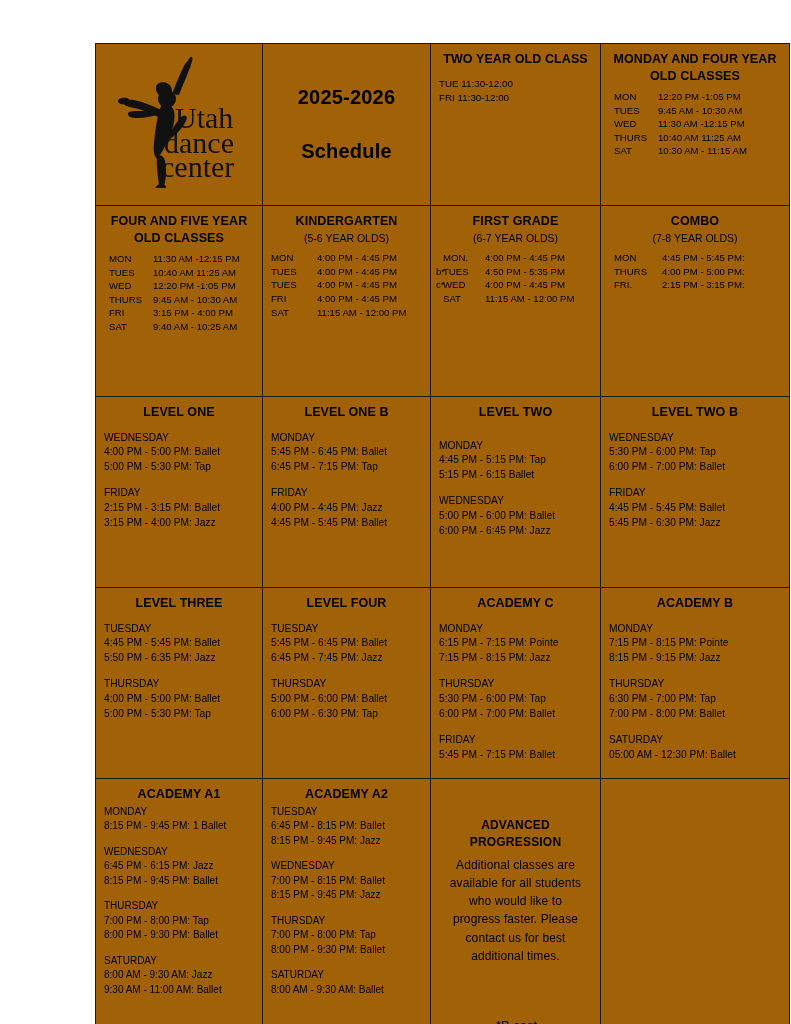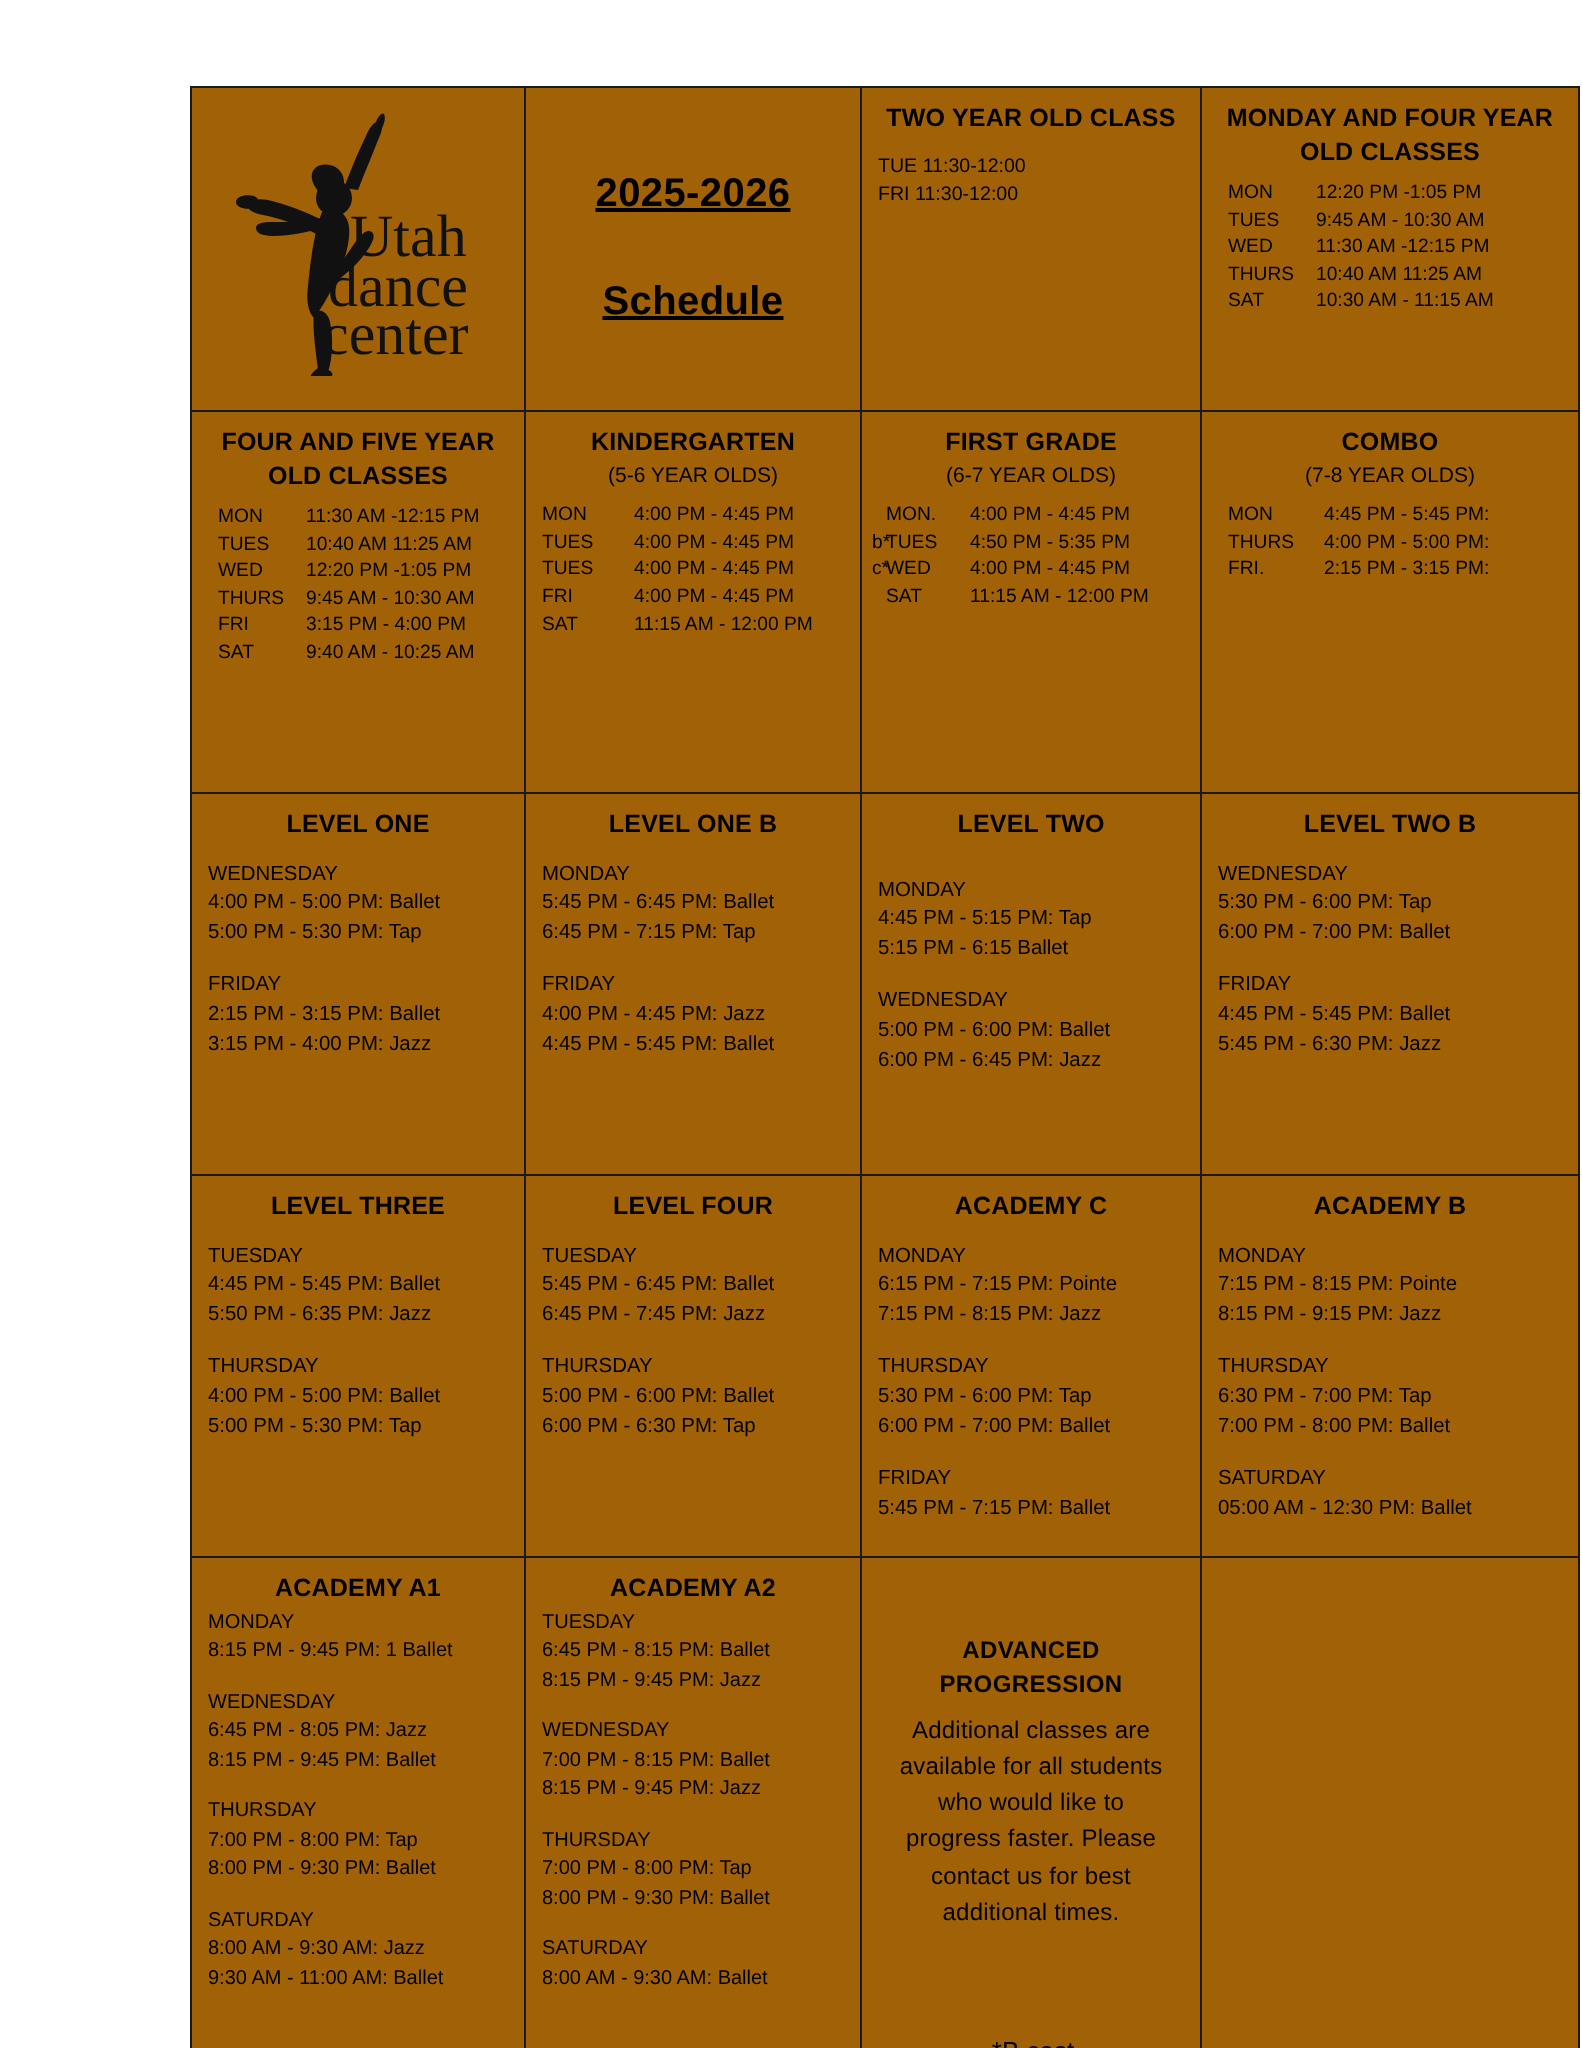--- a/index.html
+++ b/index.html
@@ -124,21 +124,20 @@
     margin: 0 auto;
   }
 
   
   .bigtitle {
     display: flex;
     align-items: center;
     justify-content: center;
     height: 100%;
     min-height: 146px;
-    text-decoration: underline;
   }
   .bigtitle span {
     display: block;
     font-weight: bold;
     font-size: 20px;
     line-height: 1.35;
     text-align: center;
     letter-spacing: 0.2px;
   }
 
@@ -561,21 +560,21 @@
         <td class="h-row5">
           <div class="cell">
             <div class="cell-title">ACADEMY A1</div>
             <div class="blocks tight" style="margin-top:0;">
               <div class="day-block">
                 <div class="day-name">MONDAY</div>
                 <div class="slot">8:15 PM - 9:45 PM: 1 Ballet</div>
               </div>
               <div class="day-block">
                 <div class="day-name">WEDNESDAY</div>
-                <div class="slot">6:45 PM - 8:05 PM: Jazz</div>
+                <div class="slot">6:45 PM - 6:15 PM: Jazz</div>
                 <div class="slot">8:15 PM - 9:45 PM: Ballet</div>
               </div>
               <div class="day-block">
                 <div class="day-name">THURSDAY</div>
                 <div class="slot">7:00 PM - 8:00 PM: Tap</div>
                 <div class="slot">8:00 PM - 9:30 PM: Ballet</div>
               </div>
               <div class="day-block">
                 <div class="day-name">SATURDAY</div>
                 <div class="slot">8:00 AM - 9:30 AM: Jazz</div>

